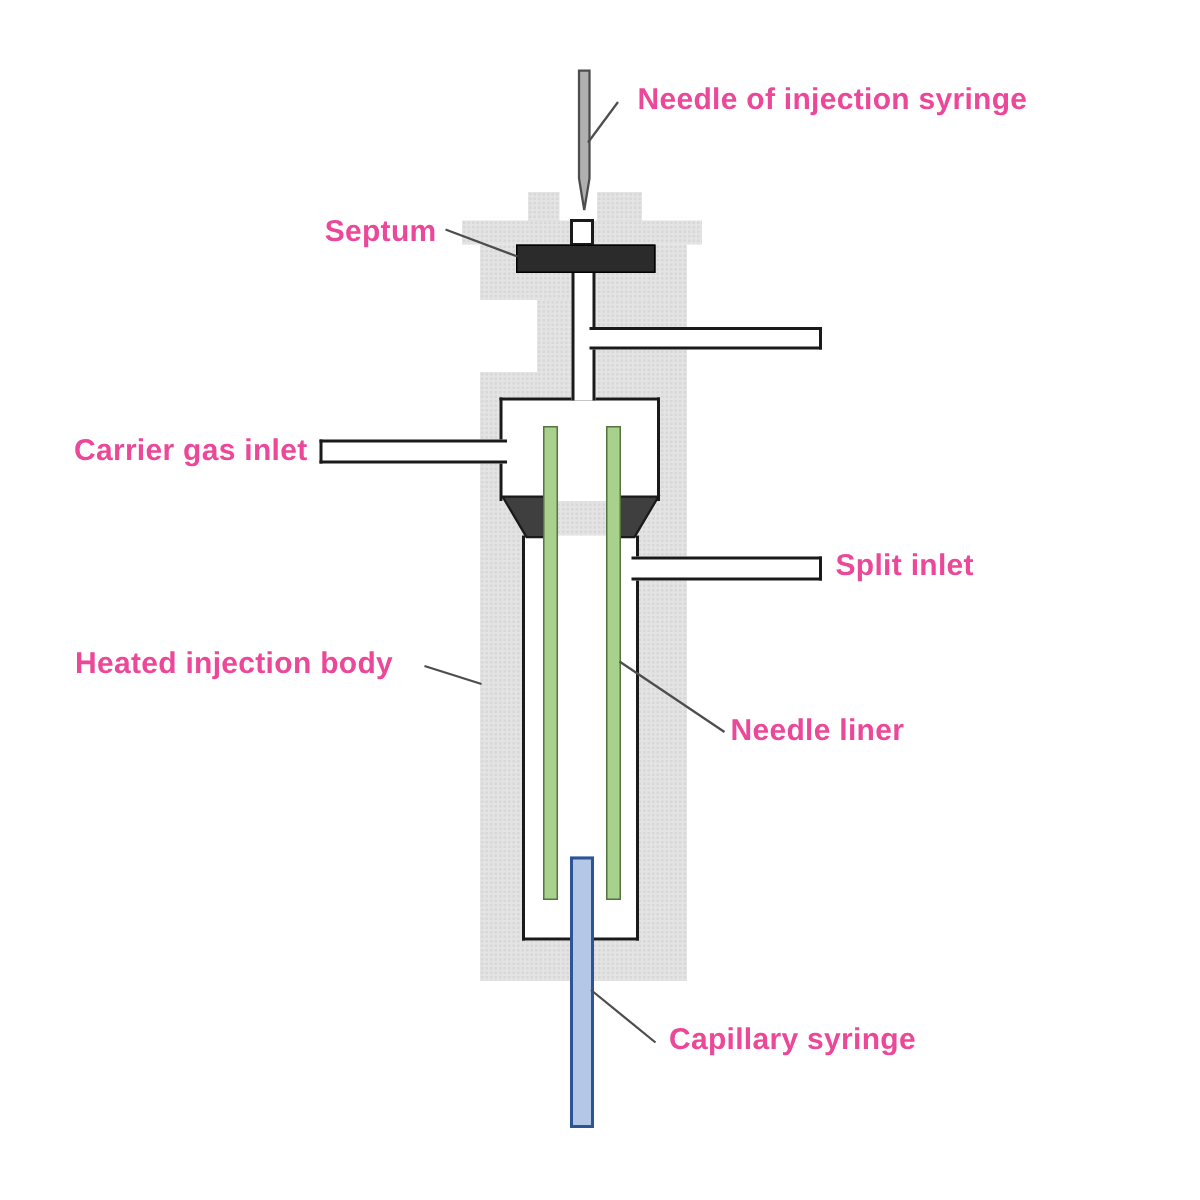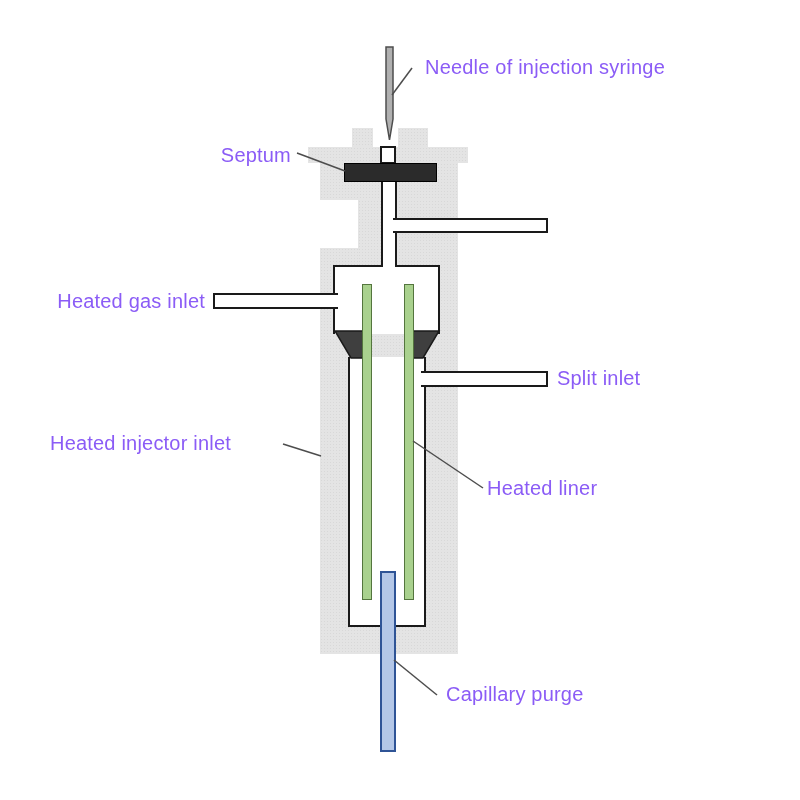--- a/index.html
+++ b/index.html
@@ -34,21 +34,21 @@
   }
   #capillary{
     position:absolute;left:380px;top:571px;width:12px;height:177px;
     background:var(--capillary_blue,#b4c7e7);
     border:2px solid var(--capillary_blue_border,#2f5496);
   }
   svg.layer{position:absolute;left:0;top:0;pointer-events:none;}
   
   .lbl{
     position:absolute;transform:translateY(-50%);
-    font-size:20px;font-weight:normal;color:#8b5cf6;letter-spacing:0.2px;white-space:nowrap;
+    font-size:20px;font-weight:bold;color:#ec4899;letter-spacing:0.2px;white-space:nowrap;
   }
 </style>
 </head>
 <body>
 
 <div id="canvas">
 
   <div class="gray" style="left:352px;top:128px;width:21px;height:20px;"></div>
   <div class="gray" style="left:398px;top:128px;width:30px;height:20px;"></div>
   <div class="gray" style="left:308px;top:147px;width:160px;height:16px;"></div>
@@ -82,19 +82,19 @@
     <polygon points="386,47 393,47 393,119 389.5,140 386,119" fill="#b0b0b0" stroke="#4d4d4d" stroke-width="1.5"></polygon>
     <line x1="392" y1="95" x2="412" y2="68" stroke="#4d4d4d" stroke-width="1.5"></line>
     <line x1="297" y1="153" x2="345" y2="171" stroke="#4d4d4d" stroke-width="1.5"></line>
     <line x1="283" y1="444" x2="321" y2="456" stroke="#4d4d4d" stroke-width="1.5"></line>
     <line x1="413" y1="441" x2="483" y2="488" stroke="#4d4d4d" stroke-width="1.5"></line>
     <line x1="394" y1="660" x2="437" y2="695" stroke="#4d4d4d" stroke-width="1.5"></line>
   </svg>
 
   <div class="lbl" style="left:425px;top:67px;">Needle of injection syringe</div>
   <div class="lbl" style="right:509px;top:155px;margin-left:31px;">Septum</div>
-  <div class="lbl" style="right:595px;top:301px;">Heated gas inlet</div>
+  <div class="lbl" style="right:595px;top:301px;">Carrier gas inlet</div>
   <div class="lbl" style="left:557px;top:378px;">Split inlet</div>
-  <div class="lbl" style="left:50px;top:443px;">Heated injector inlet</div>
-  <div class="lbl" style="left:487px;top:488px;">Heated liner</div>
-  <div class="lbl" style="left:446px;top:694px;">Capillary purge</div>
+  <div class="lbl" style="left:50px;top:443px;">Heated injection body</div>
+  <div class="lbl" style="left:487px;top:488px;">Needle liner</div>
+  <div class="lbl" style="left:446px;top:694px;">Capillary syringe</div>
 
 </div>
 
 </body></html>

